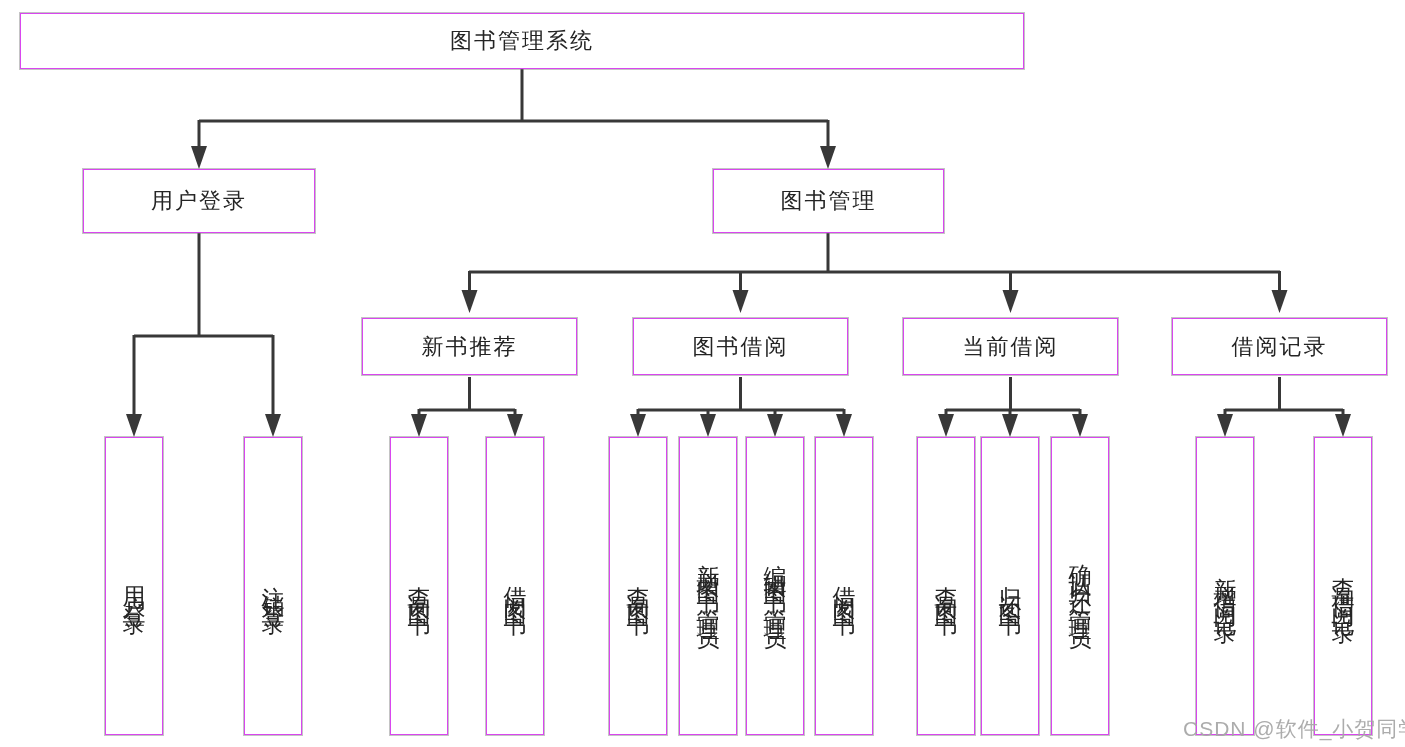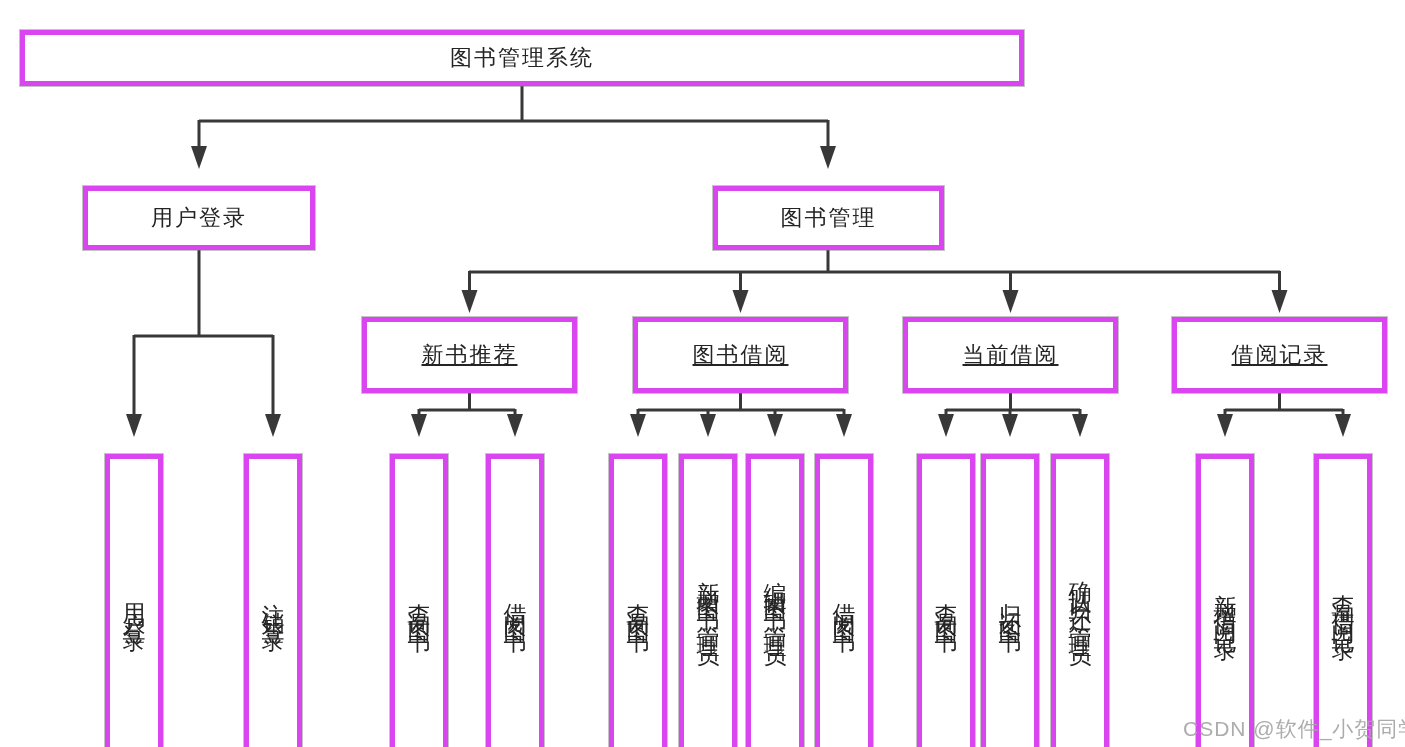--- a/index.html
+++ b/index.html
@@ -13,36 +13,35 @@
   }
   .connectors {
     position: absolute;
     left: 0; top: 0;
     width: 1405px; height: 747px;
     z-index: 1;
   }
   .node {
     position: absolute;
     box-sizing: border-box;
-    border: 5px solid #d946ef;
+    border: 1px solid #d946ef;
     box-shadow: 0 0 0 1px rgba(125,125,125,0.45);
     background: #ffffff;
     display: flex;
     align-items: center;
     justify-content: center;
     color: #242424;
     font-size: 22px;
     letter-spacing: 2px;
     z-index: 2;
-    margin-top: 17px;
   }
   .root  { left: 20px;  top: 13px;  width: 1004px; height: 56px; }
   .lv2a  { left: 83px;  top: 169px; width: 232px;  height: 64px; }
   .lv2b  { left: 713px; top: 169px; width: 231px;  height: 64px; }
-  .lv3   { top: 300px; width: 215px; height: 76px; text-decoration: underline; }
+  .lv3   { top: 318px; width: 215px; height: 57px; }
   .l3a   { left: 362px;  }
   .l3b   { left: 633px;  }
   .l3c   { left: 903px;  }
   .l3d   { left: 1172px; }
   .vnode { top: 437px; width: 58px; height: 298px; }
   .vnode > span {
     writing-mode: vertical-rl;
     text-orientation: mixed;
     font-size: 23px;
     line-height: 1;

